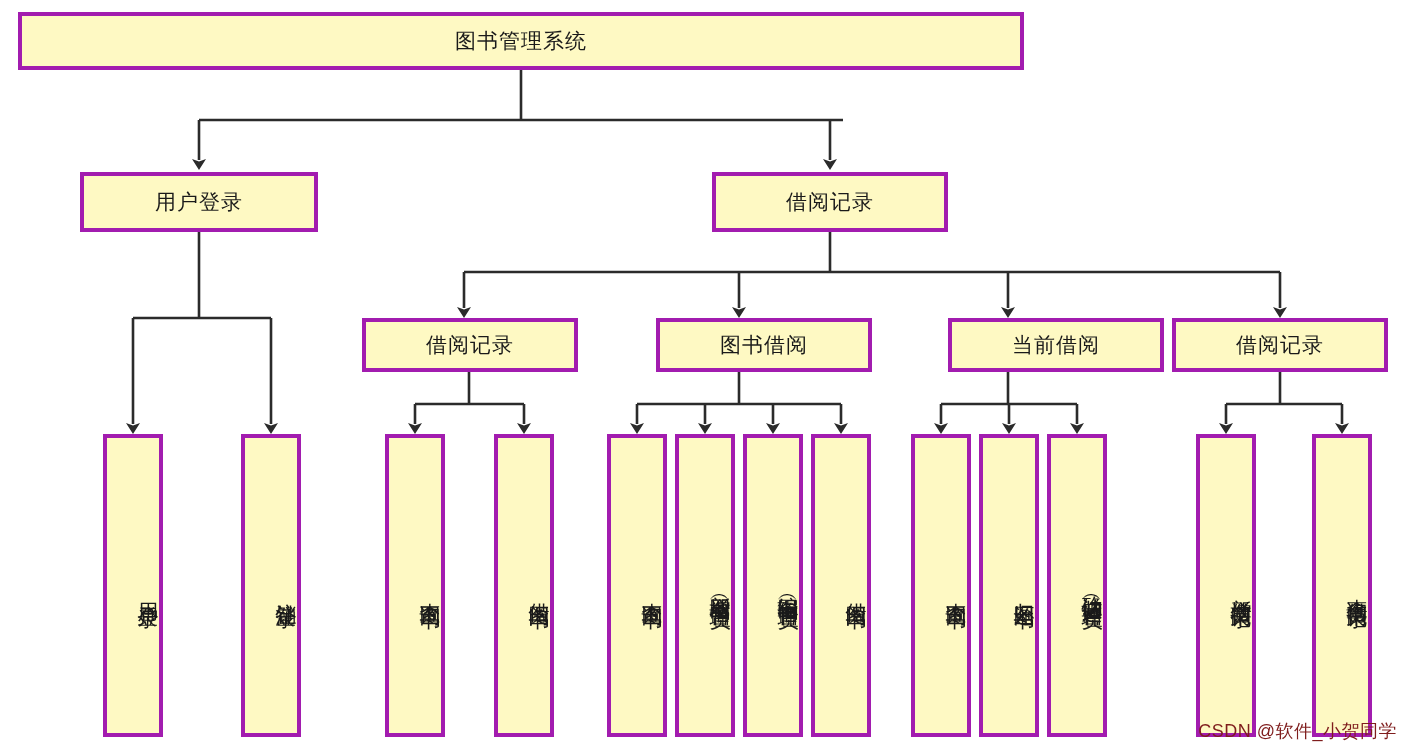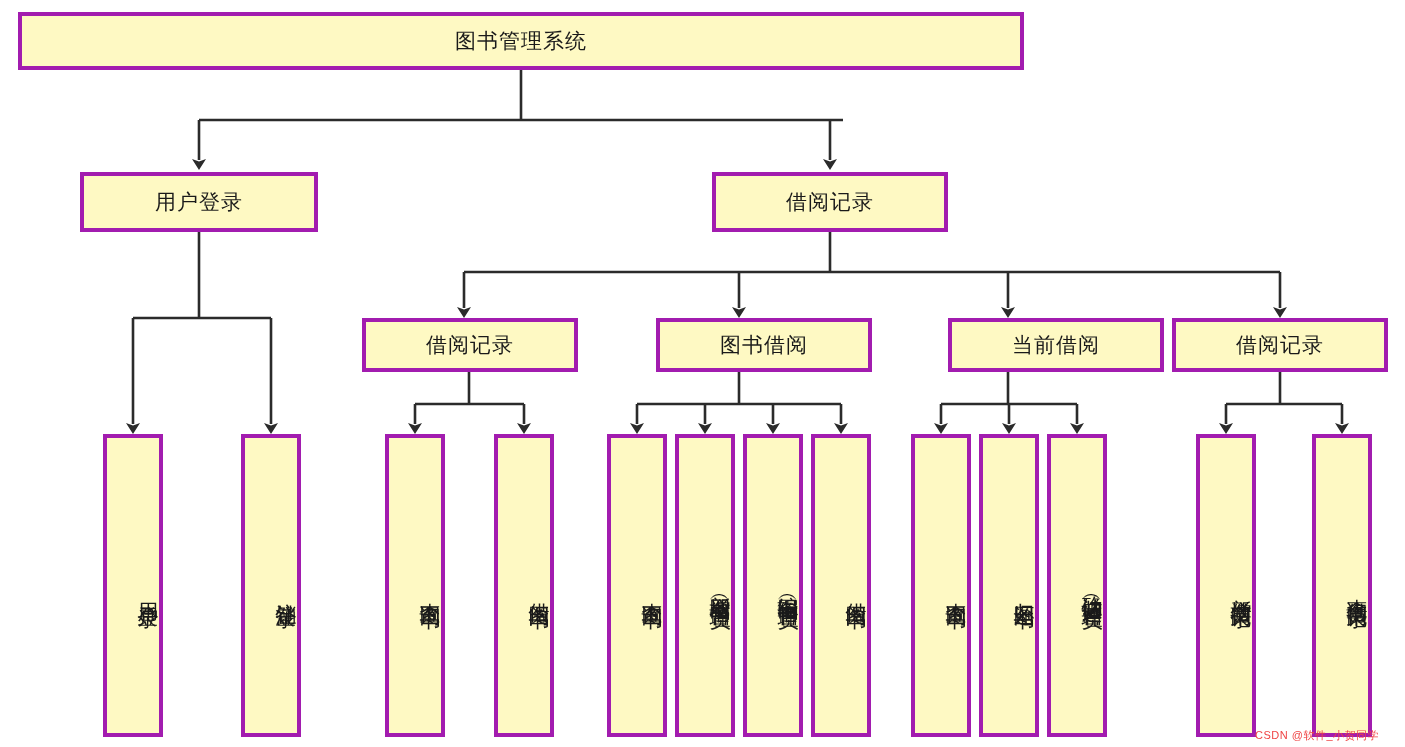--- a/index.html
+++ b/index.html
@@ -52,24 +52,24 @@
   .node.vert.tall-text {
     align-items: flex-start;
     padding-top: 4px;
   }
   .node-label {
     display: block;
     white-space: nowrap;
   }
   #watermark {
     position: absolute;
-    right: 26px;
+    right: 8px;
     bottom: 4px;
-    font-size: 11px;
-    color: #ef4444;
+    font-size: 18px;
+    color: #7f1d1d;
     z-index: 5;
     white-space: nowrap;
     letter-spacing: 0.5px;
   }
 </style>
 </head>
 <body>
 
 <div id="canvas">
 

